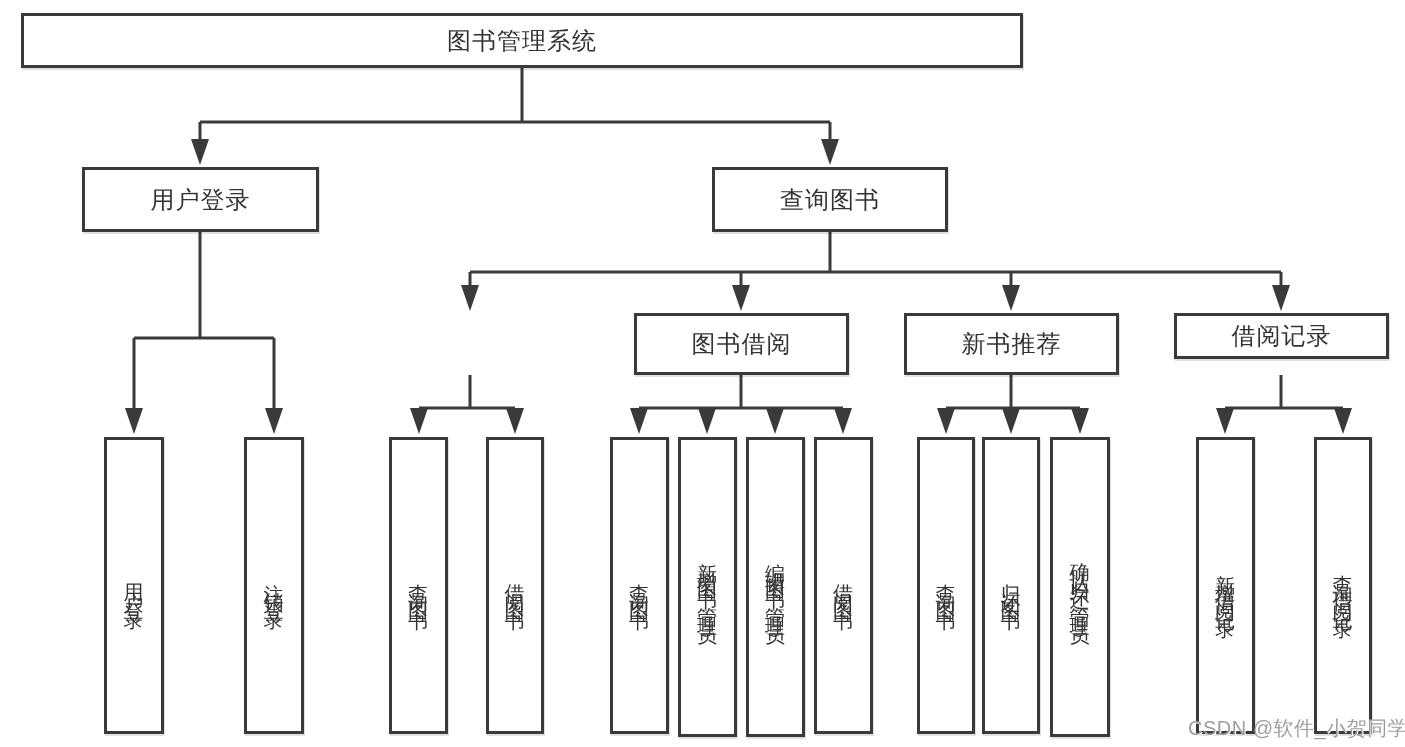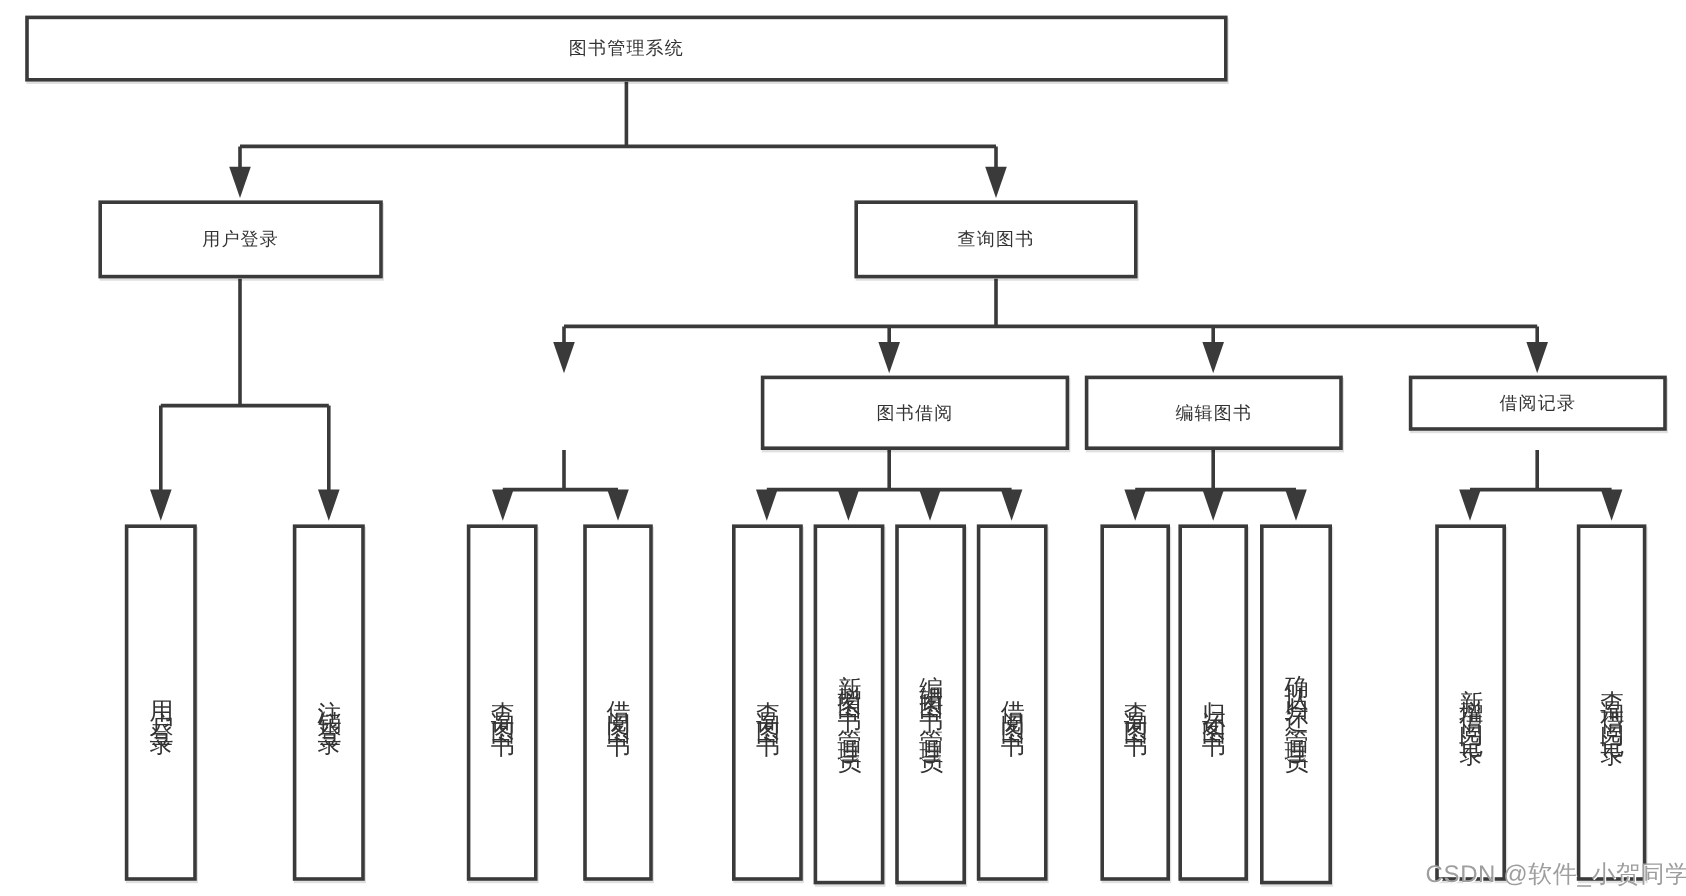--- a/index.html
+++ b/index.html
@@ -14,21 +14,21 @@
     font-family:"Liberation Sans","DejaVu Sans",sans-serif;}
   .canvas{position:relative;width:1405px;height:747px;overflow:hidden;background:var(--background);}
   .connectors{position:absolute;left:0;top:0;pointer-events:none;}
   .cline{stroke:var(--line);stroke-width:3;fill:none;}
   .ahead{fill:var(--line);stroke:none;}
   .node{
     position:absolute;background:#fff;border:3px solid var(--box-border);
     display:flex;align-items:center;justify-content:center;
     color:var(--text);box-shadow:1px 2px 0 rgba(0,0,0,0.12);
   }
-  .hlabel{font-size:15px;letter-spacing:1px;white-space:nowrap;}
+  .hlabel{font-size:24px;letter-spacing:1px;white-space:nowrap;}
   .vlabel{
     writing-mode:vertical-rl;text-orientation:mixed;
     font-size:20px;line-height:1;letter-spacing:9px;white-space:nowrap;
   }
   .watermark{
     position:absolute;left:1188px;top:715px;
     font-size:20px;letter-spacing:0.5px;color:var(--watermark);
     text-shadow:1px 1px 0 #ffffff;white-space:nowrap;
   }
 </style>
@@ -86,25 +86,25 @@
     <span class="hlabel">图书管理系统</span>
   </div>
 
   <div class="node" style="left:82px;top:167px;width:237px;height:65px">
     <span class="hlabel">用户登录</span>
   </div>
   <div class="node" style="left:712px;top:167px;width:236px;height:65px">
     <span class="hlabel">查询图书</span>
   </div>
 
-  <div class="node" style="left:634px;top:313px;width:257px;height:62px">
+  <div class="node" style="left:634px;top:313px;width:215px;height:62px">
     <span class="hlabel">图书借阅</span>
   </div>
   <div class="node" style="left:904px;top:313px;width:215px;height:62px">
-    <span class="hlabel">编辑图书</span>
+    <span class="hlabel">新书推荐</span>
   </div>
   <div class="node" style="left:1174px;top:313px;width:215px;height:46px">
     <span class="hlabel">借阅记录</span>
   </div>
 
   <div class="node" style="left:104px;top:437px;width:60px;height:297px">
     <span class="vlabel">用户登录</span>
   </div>
   <div class="node" style="left:244px;top:437px;width:60px;height:297px">
     <span class="vlabel">注销登录</span>

